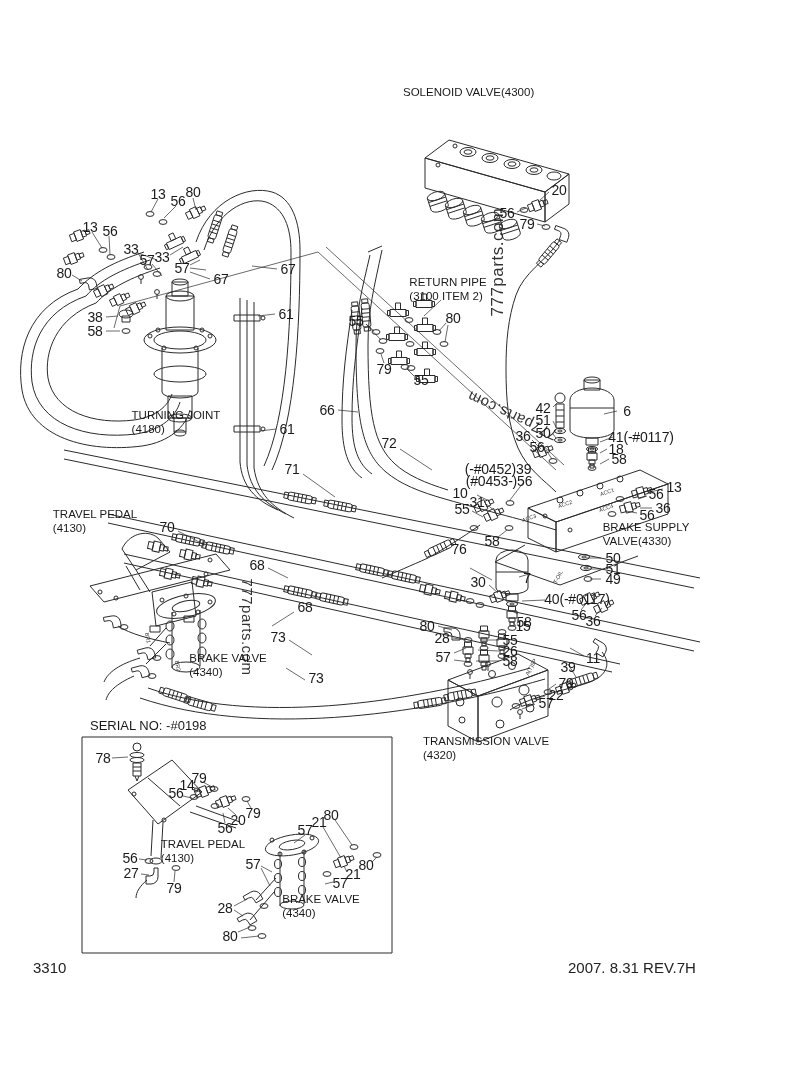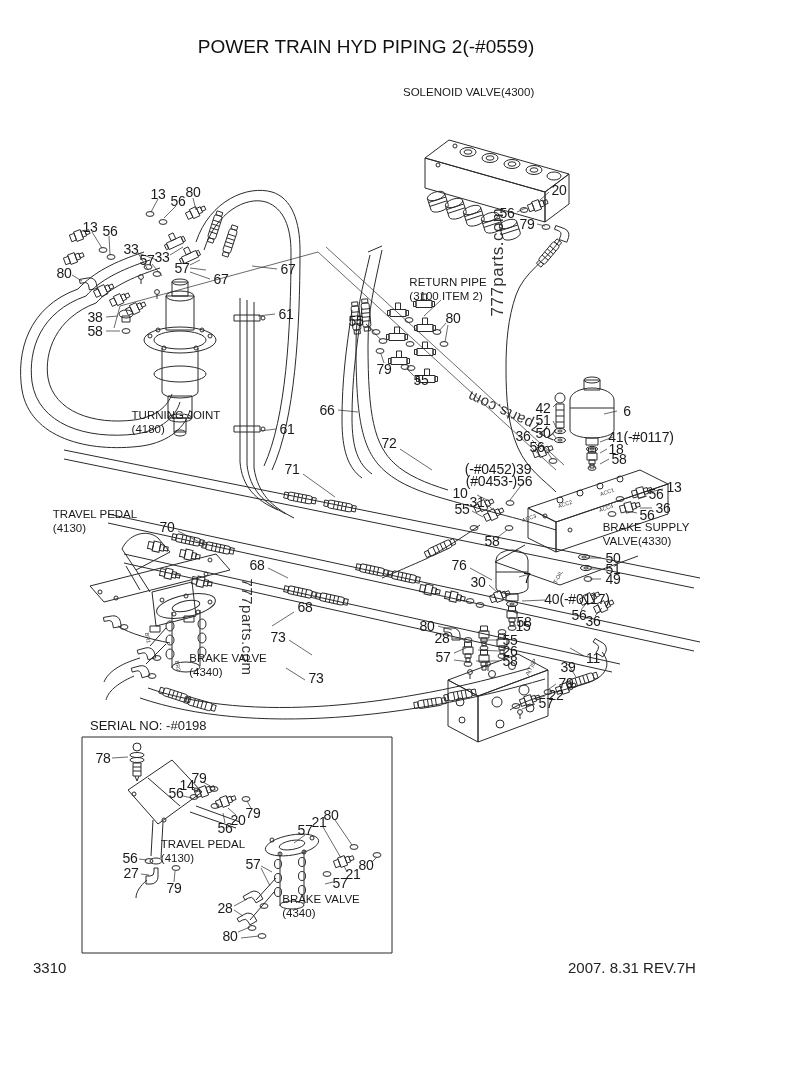--- a/index.html
+++ b/index.html
@@ -543,21 +543,20 @@
           <line x1="347" y1="872" x2="344" y2="866"></line>
         <line x1="333" y1="882" x2="325" y2="884"></line>
         <line x1="234" y1="906" x2="247" y2="899"></line>
           <line x1="234" y1="910" x2="243" y2="916"></line>
         <line x1="238" y1="932" x2="250" y2="927"></line>
           <line x1="241" y1="938" x2="259" y2="936"></line>
       </g>
     </g>
   </svg>
 
-  <div id="title">POWER TRAIN HYD PIPING 2(-#0559)</div>
 
   <div id="labels">
       <div class="callout" style="left: 158px; top: 194px;">13</div>
       <div class="callout" style="left: 178px; top: 201px;">56</div>
       <div class="callout" style="left: 193px; top: 192px;">80</div>
       <div class="callout" style="left: 559px; top: 190px;">20</div>
       <div class="callout" style="left: 507px; top: 213px;">56</div>
       <div class="callout" style="left: 527px; top: 224px;">79</div>
       <div class="callout" style="left: 90px; top: 227px;">13</div>
       <div class="callout" style="left: 110px; top: 231px;">56</div>
@@ -593,21 +592,21 @@
       <div class="callout" style="left: 674px; top: 487px;">13</div>
       <div class="callout" style="left: 460px; top: 493px;">10</div>
       <div class="callout" style="left: 656px; top: 494px;">56</div>
       <div class="callout" style="left: 477px; top: 502px;">31</div>
       <div class="callout" style="left: 663px; top: 508px;">36</div>
       <div class="callout" style="left: 462px; top: 509px;">55</div>
       <div class="callout" style="left: 647px; top: 515px;">56</div>
       <div class="callout" style="left: 167px; top: 527px;">70</div>
       <div class="callout" style="left: 492px; top: 541px;">58</div>
       <div class="callout" style="left: 613px; top: 558px;">50</div>
-      <div class="callout" style="left: 459px; top: 565px;">76</div>
+      <div class="callout" style="left: 459px; top: 549px;">76</div>
       <div class="callout" style="left: 257px; top: 565px;">68</div>
       <div class="callout" style="left: 613px; top: 569px;">51</div>
       <div class="callout" style="left: 527px; top: 578px;">7</div>
       <div class="callout" style="left: 613px; top: 579px;">49</div>
       <div class="callout" style="left: 478px; top: 582px;">30</div>
       <div class="callout" style="left: 577px; top: 599px;">40(-#0117)</div>
       <div class="callout" style="left: 305px; top: 607px;">68</div>
       <div class="callout" style="left: 523px; top: 610px; margin-top: 16px;">15</div>
       <div class="callout" style="left: 579px; top: 615px;">56</div>
       <div class="callout" style="left: 593px; top: 621px;">36</div>
@@ -643,20 +642,21 @@
       <div class="callout" style="left: 340px; top: 883px;">57</div>
       <div class="callout" style="left: 174px; top: 888px;">79</div>
       <div class="callout" style="left: 225px; top: 908px;">28</div>
       <div class="callout" style="left: 230px; top: 936px;">80</div>
       <div class="comp left" style="left: 403px; top: 92px;">SOLENOID VALVE(4300)</div>
       <div class="comp center" style="left: 448px; top: 289px;">RETURN PIPE<br>(3100 ITEM 2)</div>
       <div class="comp center" style="left: 176px; top: 422px;">TURNING JOINT<br>(4180)</div>
       <div class="comp center" style="left: 95px; top: 521px;">TRAVEL PEDAL<br>(4130)</div>
       <div class="comp center" style="left: 228px; top: 665px;">BRAKE VALVE<br>(4340)</div>
       <div class="comp center" style="left: 646px; top: 534px;">BRAKE SUPPLY<br>VALVE(4330)</div>
+      <div class="comp center" style="left: 486px; top: 748px;">TRANSMISSION VALVE<br>(4320)</div>
       <div class="comp left serial" style="left: 90px; top: 726px;">SERIAL NO: -#0198</div>
       <div class="comp center" style="left: 203px; top: 851px;">TRAVEL PEDAL<br>(4130)</div>
       <div class="comp center" style="left: 321px; top: 906px;">BRAKE VALVE<br>(4340)</div>
       <div class="wm" style="left: 498px; top: 262px; font-size: 17px; transform: translate(-50%, -50%) rotate(-90deg);">777parts.com</div>
       <div class="wm" style="left: 512px; top: 416px; font-size: 15px; transform: translate(-50%, -50%) rotate(205deg);">777parts.com</div>
       <div class="wm" style="left: 247px; top: 627px; font-size: 15px; transform: translate(-50%, -50%) rotate(90deg);">777parts.com</div>
       <div class="port" style="left: 607px; top: 492px; transform: translate(-50%, -50%) rotate(-19deg);">ACC1</div>
       <div class="port" style="left: 565px; top: 504px; transform: translate(-50%, -50%) rotate(-19deg);">ACC2</div>
       <div class="port" style="left: 529px; top: 518px; transform: translate(-50%, -50%) rotate(-19deg);">ACC3</div>
       <div class="port" style="left: 606px; top: 508px; transform: translate(-50%, -50%) rotate(-19deg);">ACC4</div>

